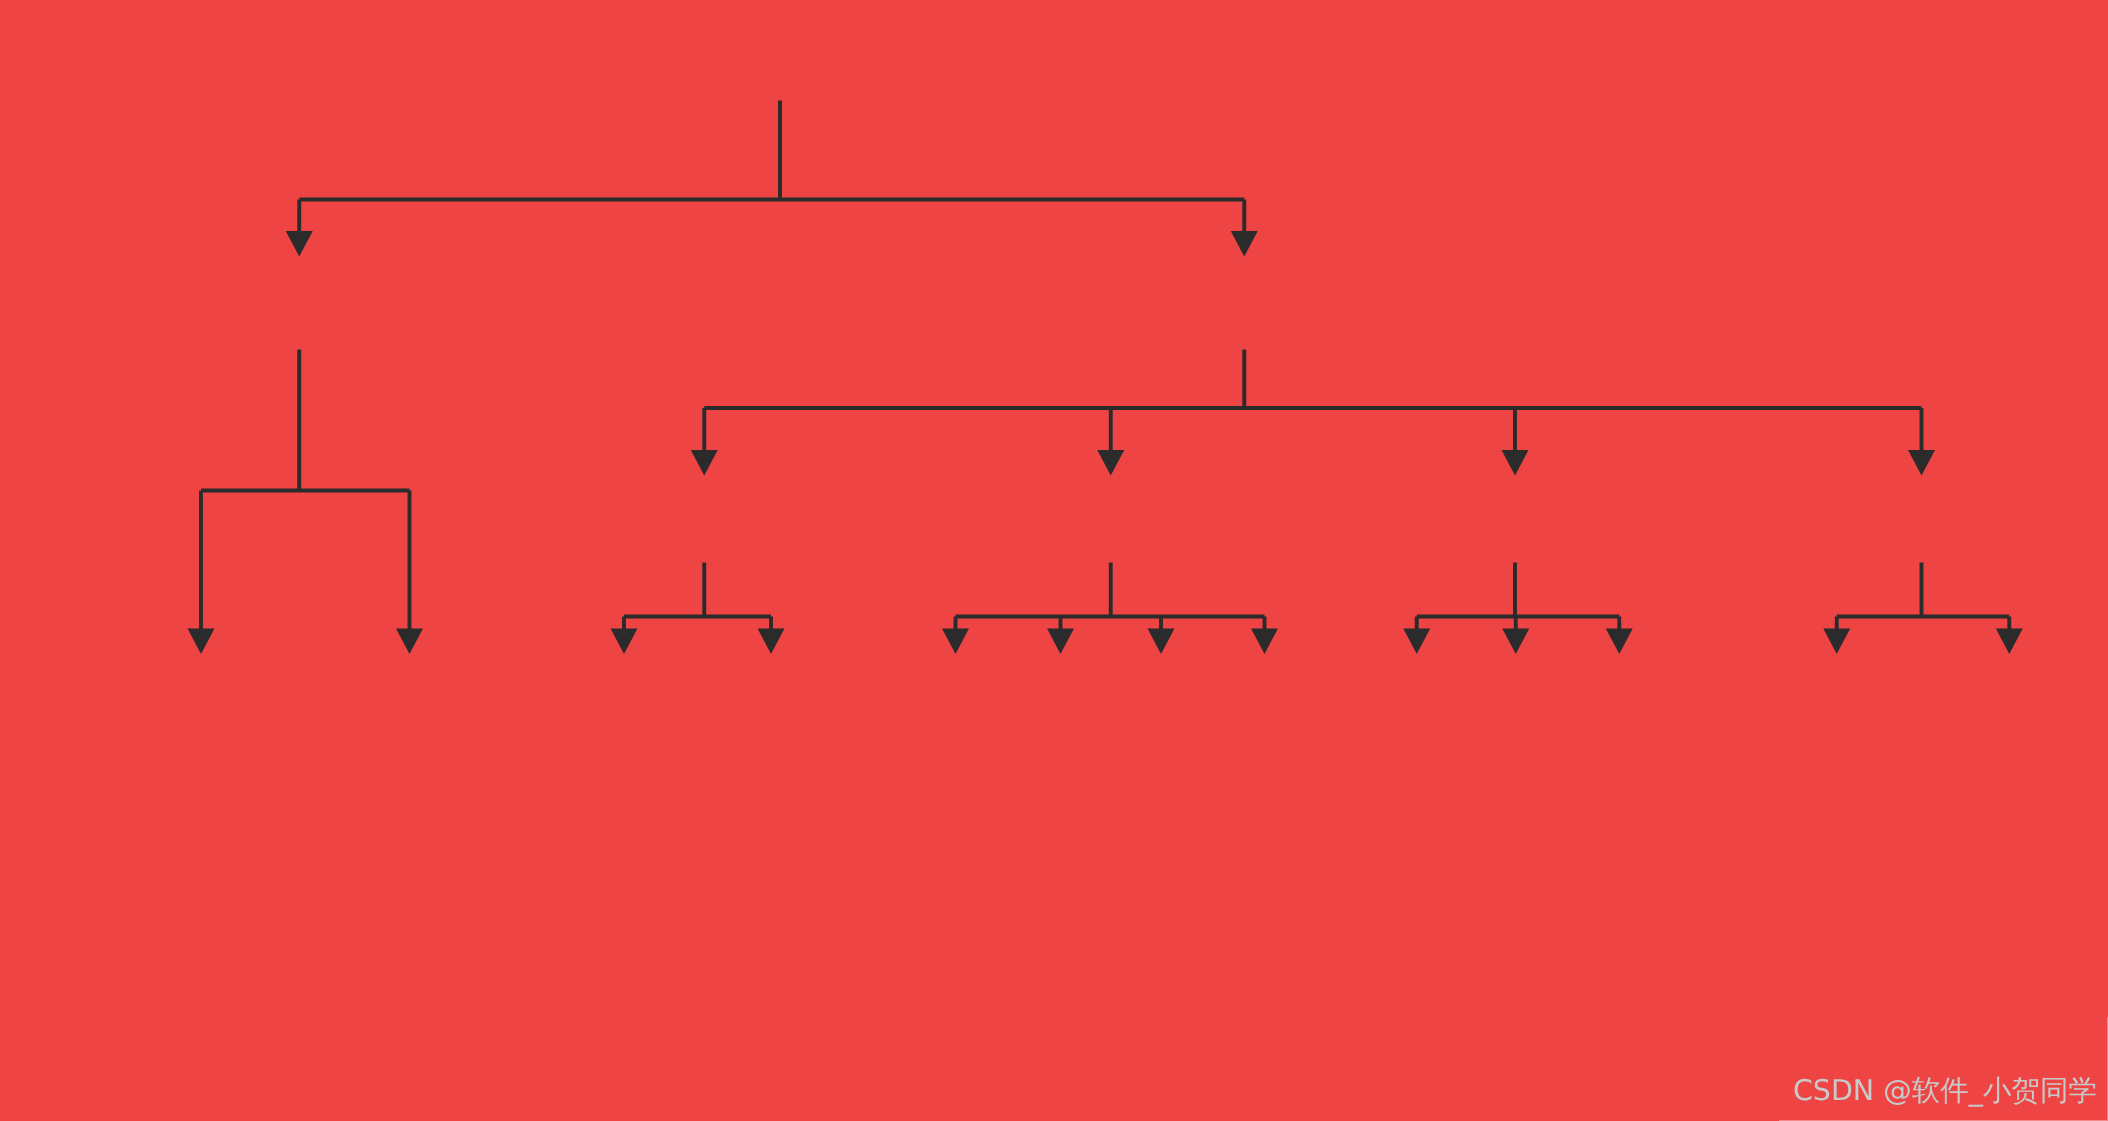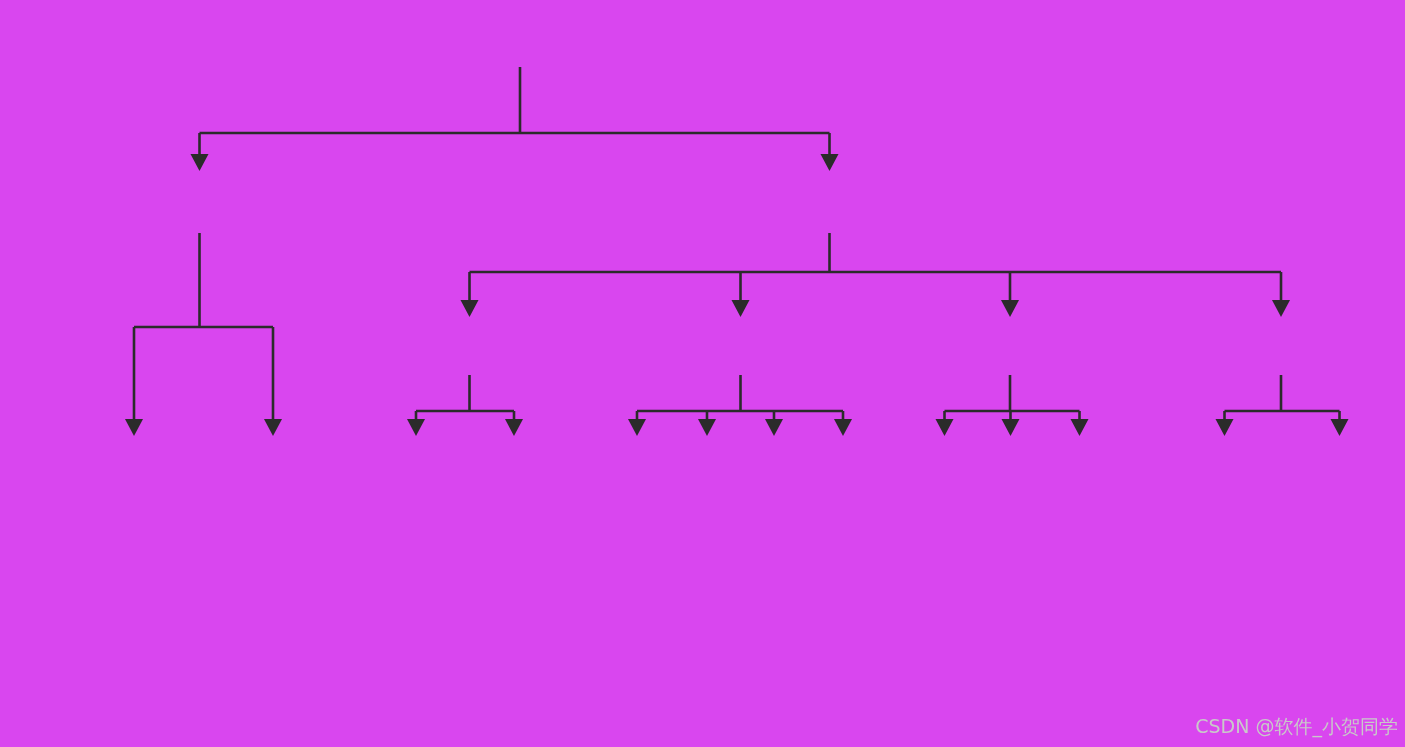--- a/index.html
+++ b/index.html
@@ -12,21 +12,21 @@
     width: 1405px;
     height: 747px;
     font-family: "DejaVu Sans", "Liberation Sans", sans-serif;
     overflow: hidden;
     position: relative;
   }
   #diagram-root {
     position: relative;
     width: 1405px;
     height: 747px;
-    background: #d946ef;
+    background: #ef4444;
   }
   svg#flow {
     display: block;
     width: 1405px;
     height: 747px;
   }
   .edge {
     fill: none;
     stroke: #2b2b2b;
     stroke-width: 2.6;

